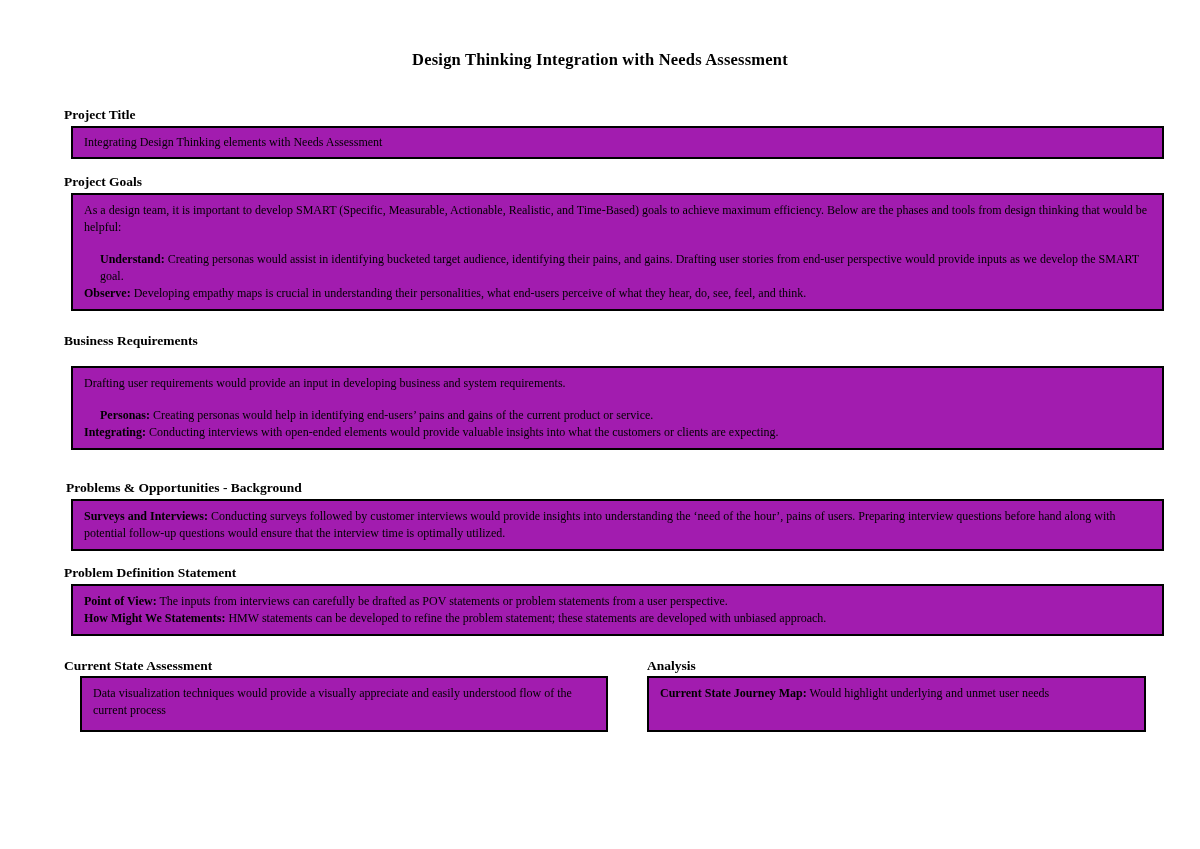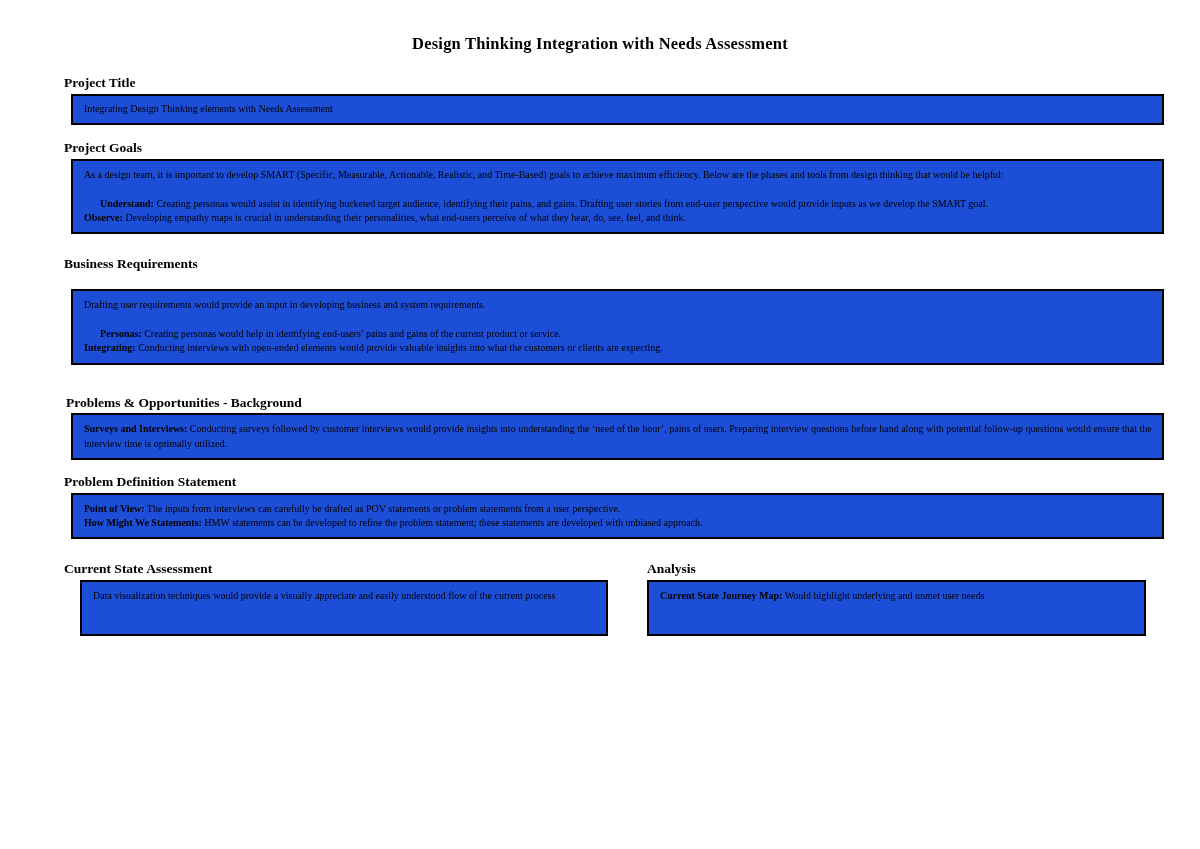--- a/index.html
+++ b/index.html
@@ -21,21 +21,21 @@
     width: 1200px;
     height: 849px;
     box-sizing: border-box;
   }
 
   .doc-title {
     text-align: center;
     font-size: 16.5px;
     font-weight: bold;
     letter-spacing: 0.2px;
-    margin: 0;
+    margin: 16px;
     padding-top: 34px;
     line-height: 1.2;
   }
 
   .section {
     padding-left: 64px;
     padding-right: 36px;
   }
 
   .sec-label {
@@ -47,23 +47,23 @@
   }
 
   .sec-label.indent-1 { padding-left: 0px; }
   .sec-label.indent-2 { padding-left: 2px; }
 
   .box {
     border: 2.2px solid #000000;
     box-sizing: border-box;
     margin-left: 7px;
     padding: 7px 10px 7px 11px;
-    font-size: 10px;
+    font-size: 12px;
     line-height: 1.42;
-    background: #1d4ed8;
+    background: #a21caf;
   }
 
   .box p {
     margin: 0;
   }
   .box p.spaced-before {
     margin-top: 15px;
     margin-left: 16px;
   }
   .box .b {

